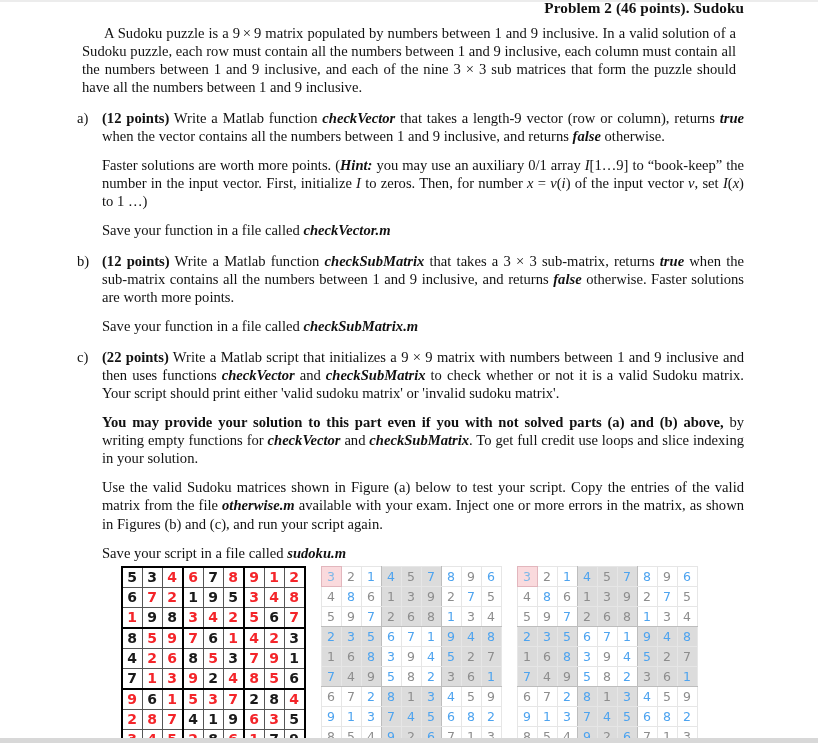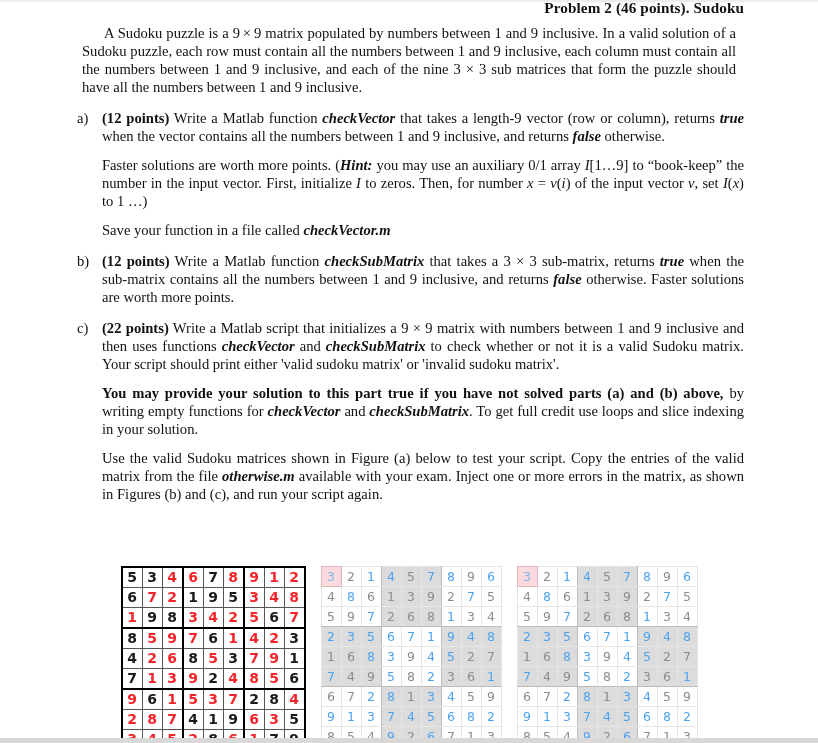--- a/index.html
+++ b/index.html
@@ -177,27 +177,29 @@
     <li class="part">
       <span class="marker">a)</span>
       <p class="para"><span class="bold">(12 points)</span> Write a Matlab function <span class="it">checkVector</span> that takes a length-9 vector (row or column), returns <span class="it">true</span> when the vector contains all the numbers between 1 and 9 inclusive, and returns <span class="it">false</span> otherwise.</p>
       <p class="para">Faster solutions are worth more points. (<span class="it">Hint:</span> you may use an auxiliary 0/1 array <span class="mathit">I</span>[1…9] to “book-keep” the number in the input vector. First, initialize <span class="mathit">I</span> to zeros. Then, for number <span class="mathit">x</span> = <span class="mathit">v</span>(<span class="mathit">i</span>) of the input vector <span class="mathit">v</span>, set <span class="mathit">I</span>(<span class="mathit">x</span>) to 1 …)</p>
       <p class="para">Save your function in a file called <span class="it">checkVector.m</span></p>
     </li>
 
     <li class="part">
       <span class="marker">b)</span>
       <p class="para"><span class="bold">(12 points)</span> Write a Matlab function <span class="it">checkSubMatrix</span> that takes a 3&nbsp;×&nbsp;3 sub-matrix, returns <span class="it">true</span> when the sub-matrix contains all the numbers between 1 and 9 inclusive, and returns <span class="it">false</span> otherwise. Faster solutions are worth more points.</p>
+      <p class="para">Save your function in a file called <span class="it">checkSubMatrix.m</span></p>
     </li>
 
     <li class="part">
       <span class="marker">c)</span>
       <p class="para"><span class="bold">(22 points)</span> Write a Matlab script that initializes a 9&nbsp;×&nbsp;9 matrix with numbers between 1 and 9 inclusive and then uses functions <span class="it">checkVector</span> and <span class="it">checkSubMatrix</span> to check whether or not it is a valid Sudoku matrix. Your script should print either 'valid sudoku matrix' or 'invalid sudoku matrix'.</p>
-      <p class="para"><span class="bold">You may provide your solution to this part true if you have not solved parts (a) and (b) above,</span> by writing empty functions for <span class="it">checkVector</span> and <span class="it">checkSubMatrix</span>. To get full credit use loops and slice indexing in your solution.</p>
+      <p class="para"><span class="bold">You may provide your solution to this part even if you with not solved parts (a) and (b) above,</span> by writing empty functions for <span class="it">checkVector</span> and <span class="it">checkSubMatrix</span>. To get full credit use loops and slice indexing in your solution.</p>
       <p class="para">Use the valid Sudoku matrices shown in Figure (a) below to test your script. Copy the entries of the valid matrix from the file <span class="it">otherwise.m</span> available with your exam. Inject one or more errors in the matrix, as shown in Figures (b) and (c), and run your script again.</p>
+      <p class="para">Save your script in a file called <span class="it">sudoku.m</span></p>
     </li>
 
   </ol>
 
   <div class="figures">
     <div class="figwrap">
       <table class="sudoku grid-a">
           <tbody>
             <tr>
               <td class="">5</td>

